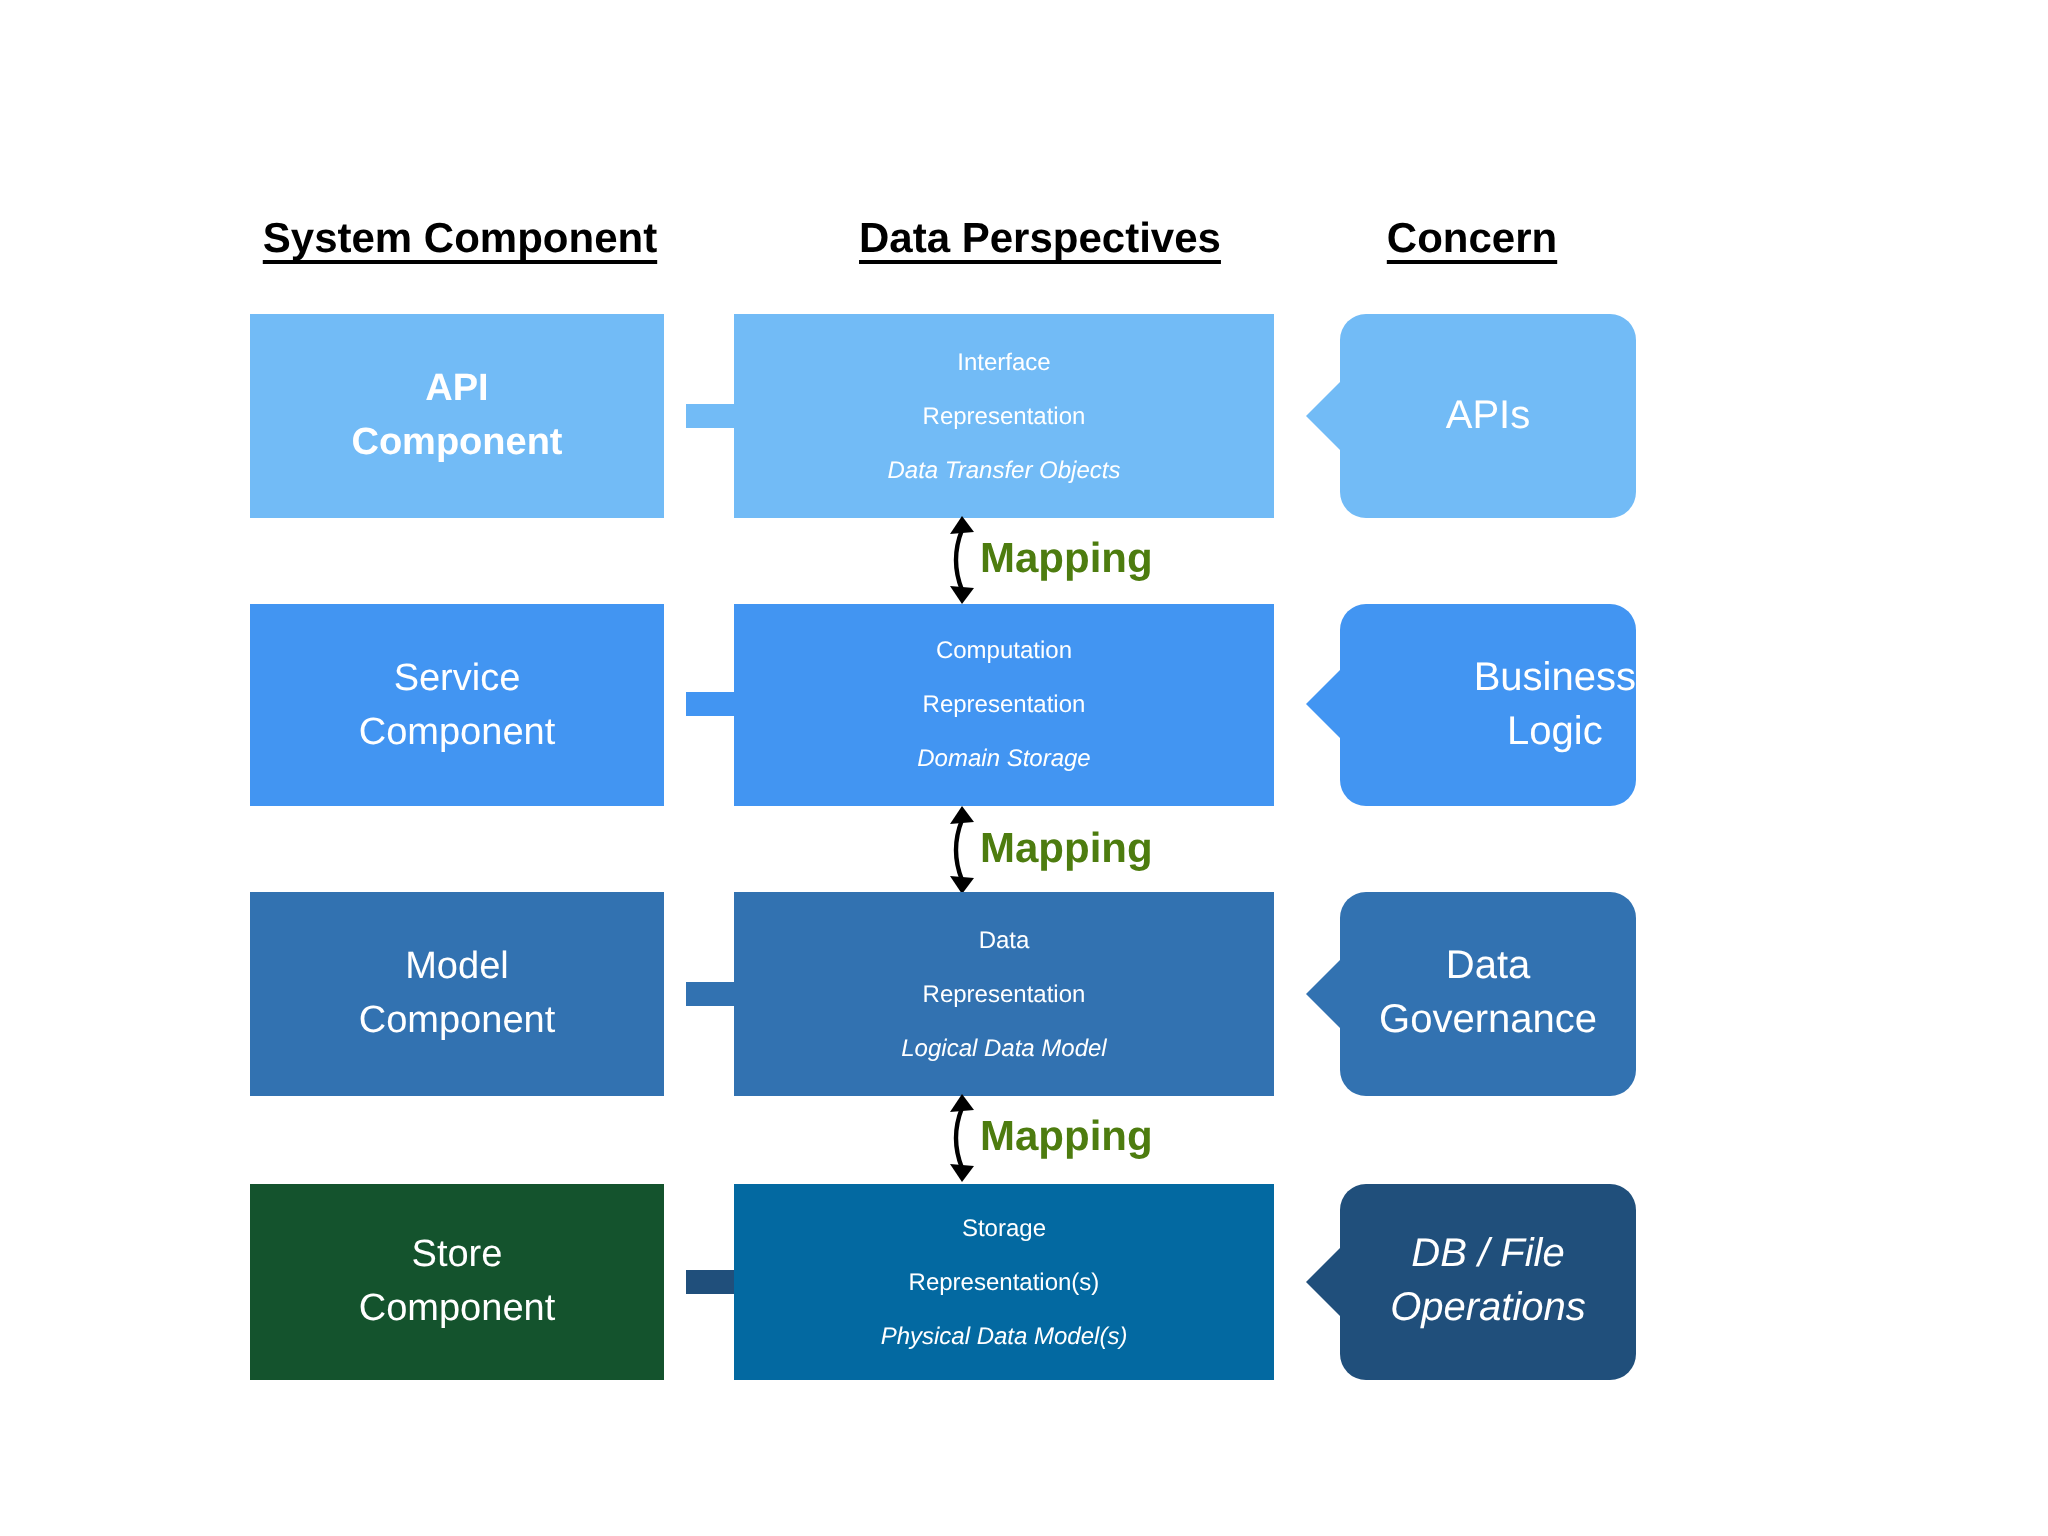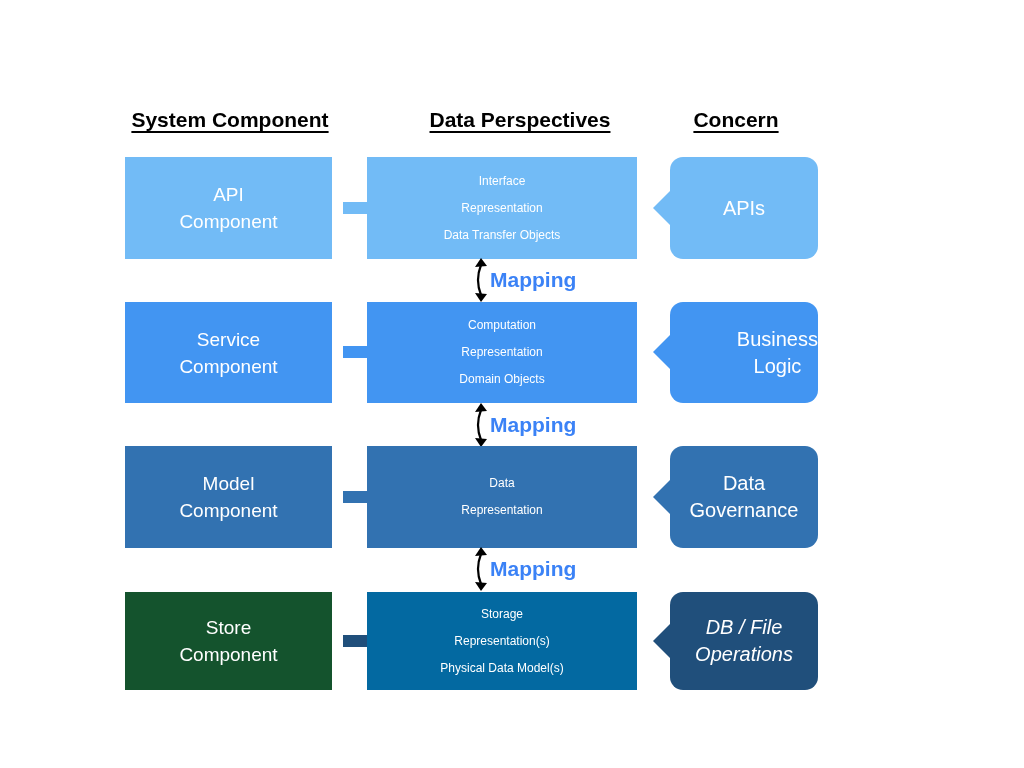--- a/index.html
+++ b/index.html
@@ -26,46 +26,46 @@
   .left-box    { left:125px; width:207px; font-size:19px; line-height:27px; }
   .mid-box     { left:367px; width:270px; font-size:12px; line-height:27px; }
   .concern-box { left:670px; width:148px; font-size:20px; line-height:27px; border-radius:13px; }
 
   .r1 { top:157px; height:102px; }
   .r2 { top:302px; height:101px; }
   .r3 { top:446px; height:102px; }
   .r4 { top:592px; height:98px;  }
 
   .boxtext { white-space:pre-line; }
-  .italic  { }
+  .italic  { font-style:italic; }
 
   .blockarrow { position:absolute; left:343px; width:43px; height:40px; }
   .a1 { top:188px; } .a2 { top:332px; } .a3 { top:477px; } .a4 { top:621px; }
 
   .tri { position:absolute; left:653px; width:17px; height:36px; }
   .t1 { top:190px; } .t2 { top:334px; } .t3 { top:479px; } .t4 { top:623px; }
 
   .mapping {
     position:absolute; left:471px; height:44px;
     display:flex; align-items:center; gap:3px;
   }
   .m1 { top:258px; } .m2 { top:403px; } .m3 { top:547px; }
-  .maplabel { font-size:21px; font-weight:bold; color:#3b82f6; white-space:nowrap; }
+  .maplabel { font-size:21px; font-weight:bold; color:#4d7c0f; white-space:nowrap; }
   .updown { width:16px; height:44px; }
 </style>
 </head>
 <body>
 
 <div id="canvas">
 
   <div class="header hdr-system">System Component</div>
   <div class="header hdr-persp">Data Perspectives</div>
   <div class="header hdr-concern">Concern</div>
 
-  <div class="box left-box r1" style="background-color: rgb(114, 187, 246);">
+  <div class="box left-box r1" style="background-color: rgb(114, 187, 246); font-weight: bold;">
     <span class="boxtext">API
 Component</span>
   </div>
   <svg class="blockarrow a1" viewBox="0 0 43 40">
     <polygon points="0,14 24,14 24,2 43,20 24,38 24,26 0,26" fill="#72BBF6"></polygon>
   </svg>
   <div class="box mid-box r1" style="background-color: rgb(114, 187, 246);">
     <span class="boxtext">Interface
 Representation</span>
     <span class="boxtext italic">Data Transfer Objects</span>
@@ -89,21 +89,21 @@
   <div class="box left-box r2" style="background-color: rgb(66, 149, 242);">
     <span class="boxtext">Service
 Component</span>
   </div>
   <svg class="blockarrow a2" viewBox="0 0 43 40">
     <polygon points="0,14 24,14 24,2 43,20 24,38 24,26 0,26" fill="#4295F2"></polygon>
   </svg>
   <div class="box mid-box r2" style="background-color: rgb(66, 149, 242);">
     <span class="boxtext">Computation
 Representation</span>
-    <span class="boxtext italic">Domain Objects</span>
+    <span class="boxtext italic">Domain Storage</span>
   </div>
   <svg class="tri t2" viewBox="0 0 17 36">
     <polygon points="0,18 17,1 17,35" fill="#4295F2"></polygon>
   </svg>
   <div class="box concern-box r2" style="background-color: rgb(66, 149, 242); align-items: flex-end;">
     <span class="boxtext">Business
 Logic</span>
   </div>
 
   <div class="mapping m2">
@@ -118,20 +118,21 @@
   <div class="box left-box r3" style="background-color: rgb(50, 114, 177);">
     <span class="boxtext">Model
 Component</span>
   </div>
   <svg class="blockarrow a3" viewBox="0 0 43 40">
     <polygon points="0,14 24,14 24,2 43,20 24,38 24,26 0,26" fill="#3272B1"></polygon>
   </svg>
   <div class="box mid-box r3" style="background-color: rgb(50, 114, 177);">
     <span class="boxtext">Data
 Representation</span>
+    <span class="boxtext italic">Logical Data Model</span>
   </div>
   <svg class="tri t3" viewBox="0 0 17 36">
     <polygon points="0,18 17,1 17,35" fill="#3272B1"></polygon>
   </svg>
   <div class="box concern-box r3" style="background-color: rgb(50, 114, 177);">
     <span class="boxtext">Data
 Governance</span>
   </div>
 
   <div class="mapping m3">

